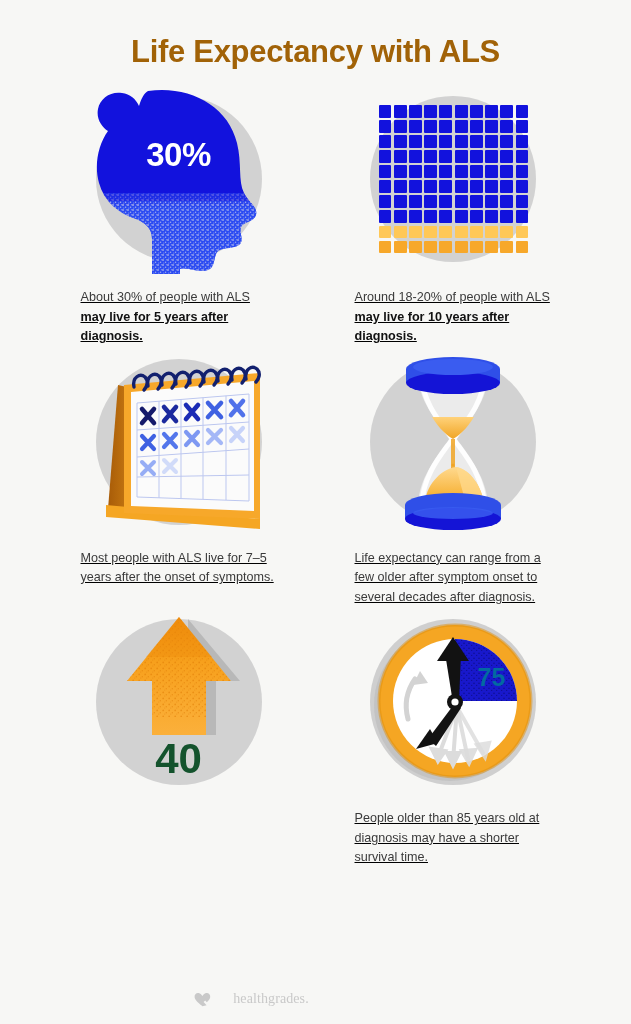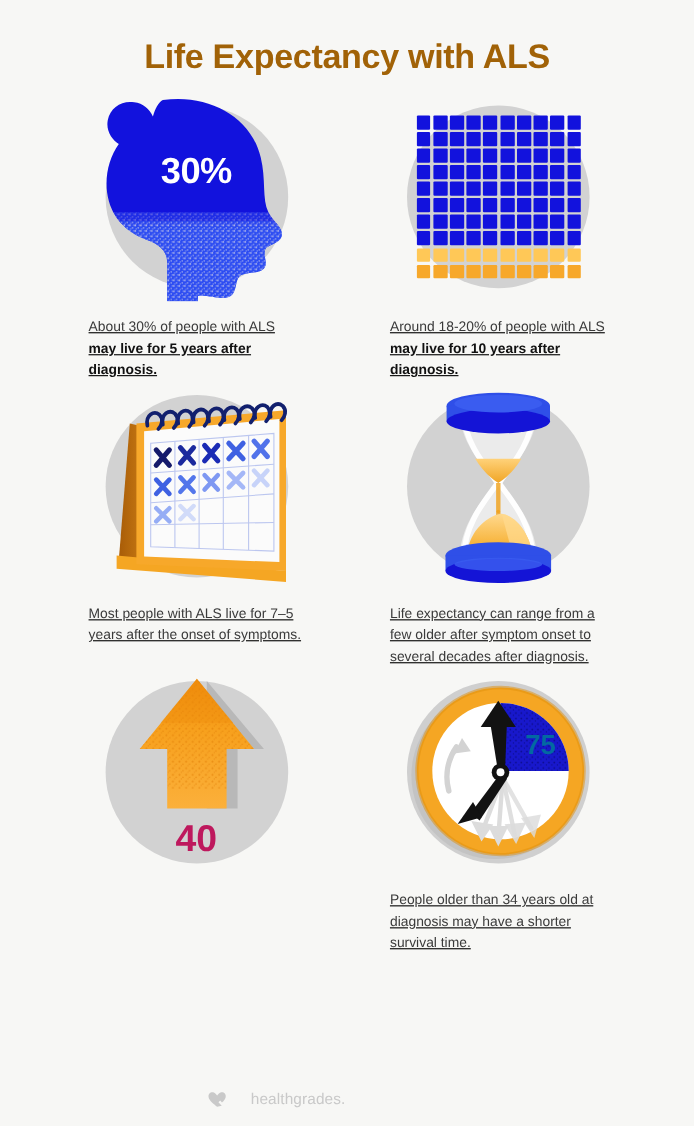--- a/index.html
+++ b/index.html
@@ -124,23 +124,23 @@
   
   .hg { position: absolute; left: 0; top: 0; width: 190px; height: 190px; }
 
   
   .arrow-art { position: absolute; left: 0; top: 0; width: 190px; height: 190px; }
   .arrow-num {
     position: absolute;
     left: 0; bottom: 14px;
     width: 190px;
     text-align: center;
-    font-size: 34px;
+    font-size: 42px;
     font-weight: bold;
-    color: #be185d;
+    color: #14532d;
     letter-spacing: 0px;
   }
 
   
   .clock-art { position: absolute; left: 0; top: 0; width: 190px; height: 190px; }
   .clock-num {
     position: absolute;
     left: 104px; top: 56px;
     font-size: 25px;
     font-weight: bold;
@@ -152,20 +152,21 @@
   
   .footer {
     position: absolute;
     left: 0;
     bottom: 17px;
     width: 503px;
     display: flex;
     align-items: center;
     justify-content: center;
     gap: 22px;
+    font-family: Liberation Serif, serif;
   }
   .footer-word {
     font-size: 14px;
     color: #c9c9c9;
     letter-spacing: 0.1px;
   }
 </style>
 </head>
 <body>
 
@@ -537,21 +538,21 @@
           <g fill="#121212">
             <path d="M97,96 L70,132 L78,139 L103,101 Z"></path>
             <path d="M58,142 L80,136 L72,122 Z"></path>
           </g>
 
           <circle cx="97" cy="95" r="8" fill="#121212"></circle>
           <circle cx="97" cy="95" r="3.6" fill="#ffffff"></circle>
         </svg>
         <div class="clock-num">75</div>
       </div>
-      <div class="caption">People older than 34 years old at diagnosis may have a shorter survival time.</div>
+      <div class="caption">People older than 85 years old at diagnosis may have a shorter survival time.</div>
     </div>
 
   </div>
 
   <div class="footer">
     <svg width="17" height="15" viewBox="0 0 17 15">
       <path d="M8.4,14.2 C6,12 1,8.6 0.6,5.2 C0.2,2.2 2.6,0.4 4.8,1 C6.2,1.4 7.4,2.6 8.4,4
                C9.4,2.6 10.6,1.4 12,1 C14.2,0.4 16.6,2.2 16.2,5.2 C16,6.8 14.6,8.6 12.8,10.3
                L11.2,8.4 L9.6,10 L12.6,13.2 Z" fill="#c9c9c9"></path>
     </svg>

